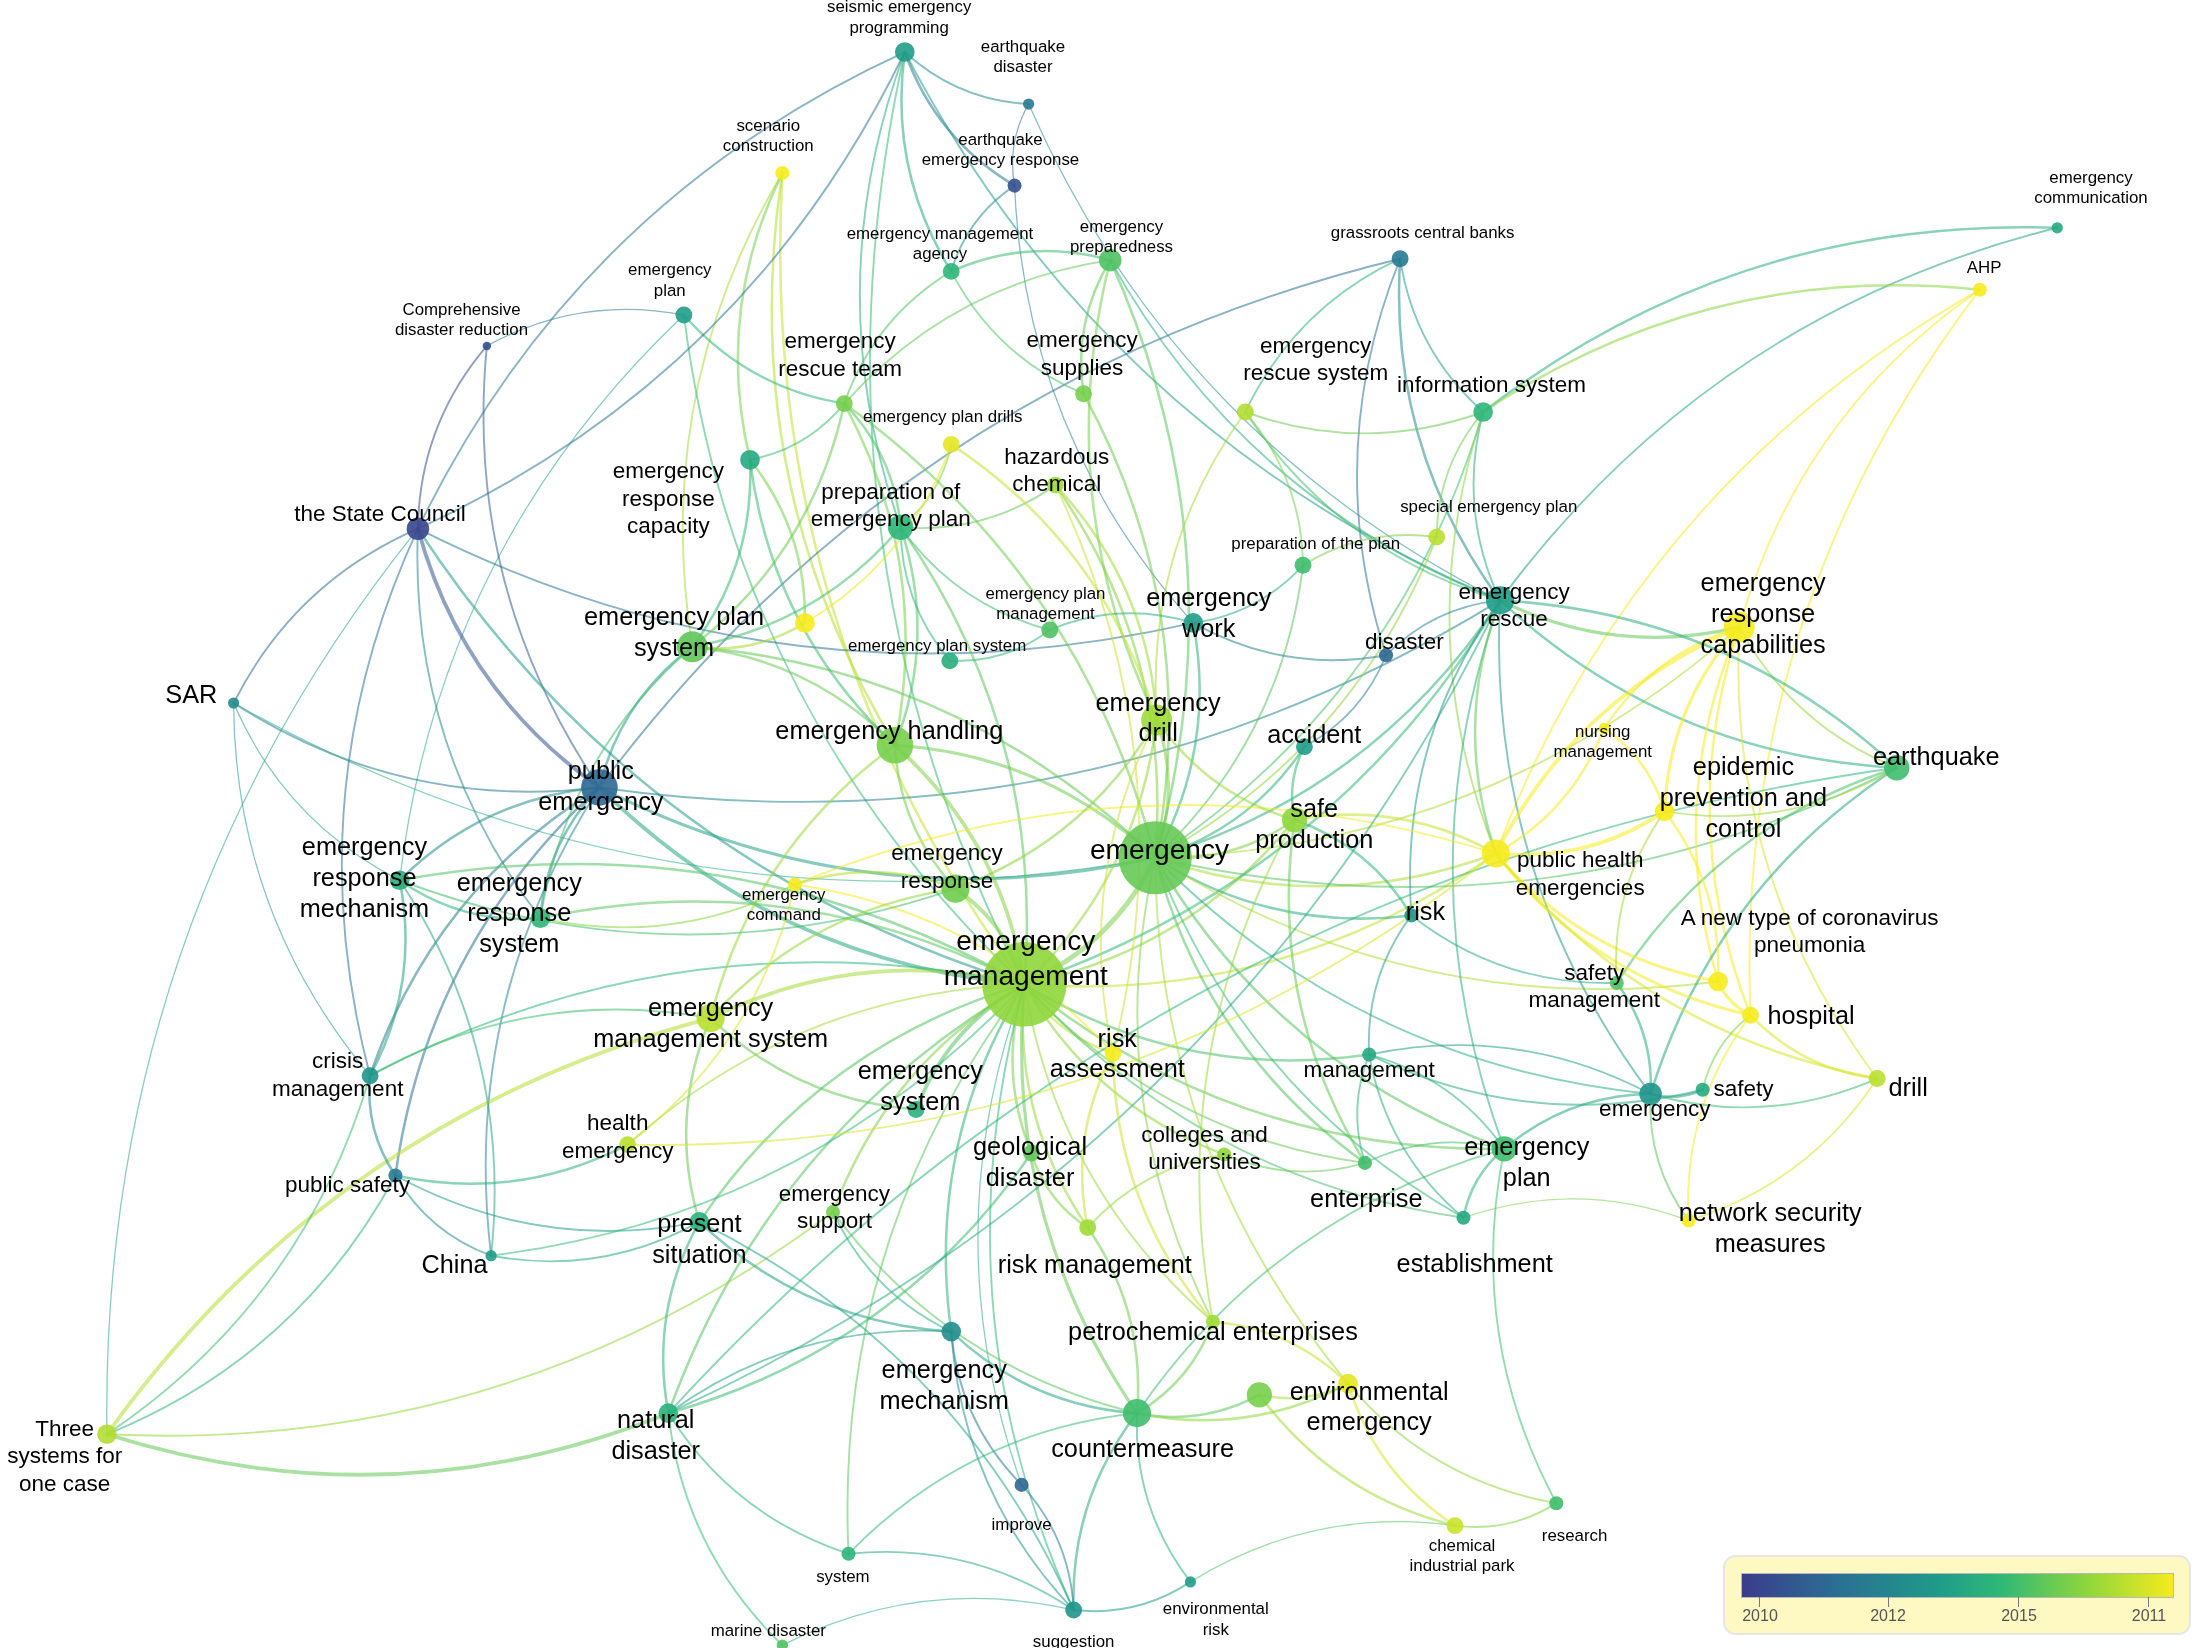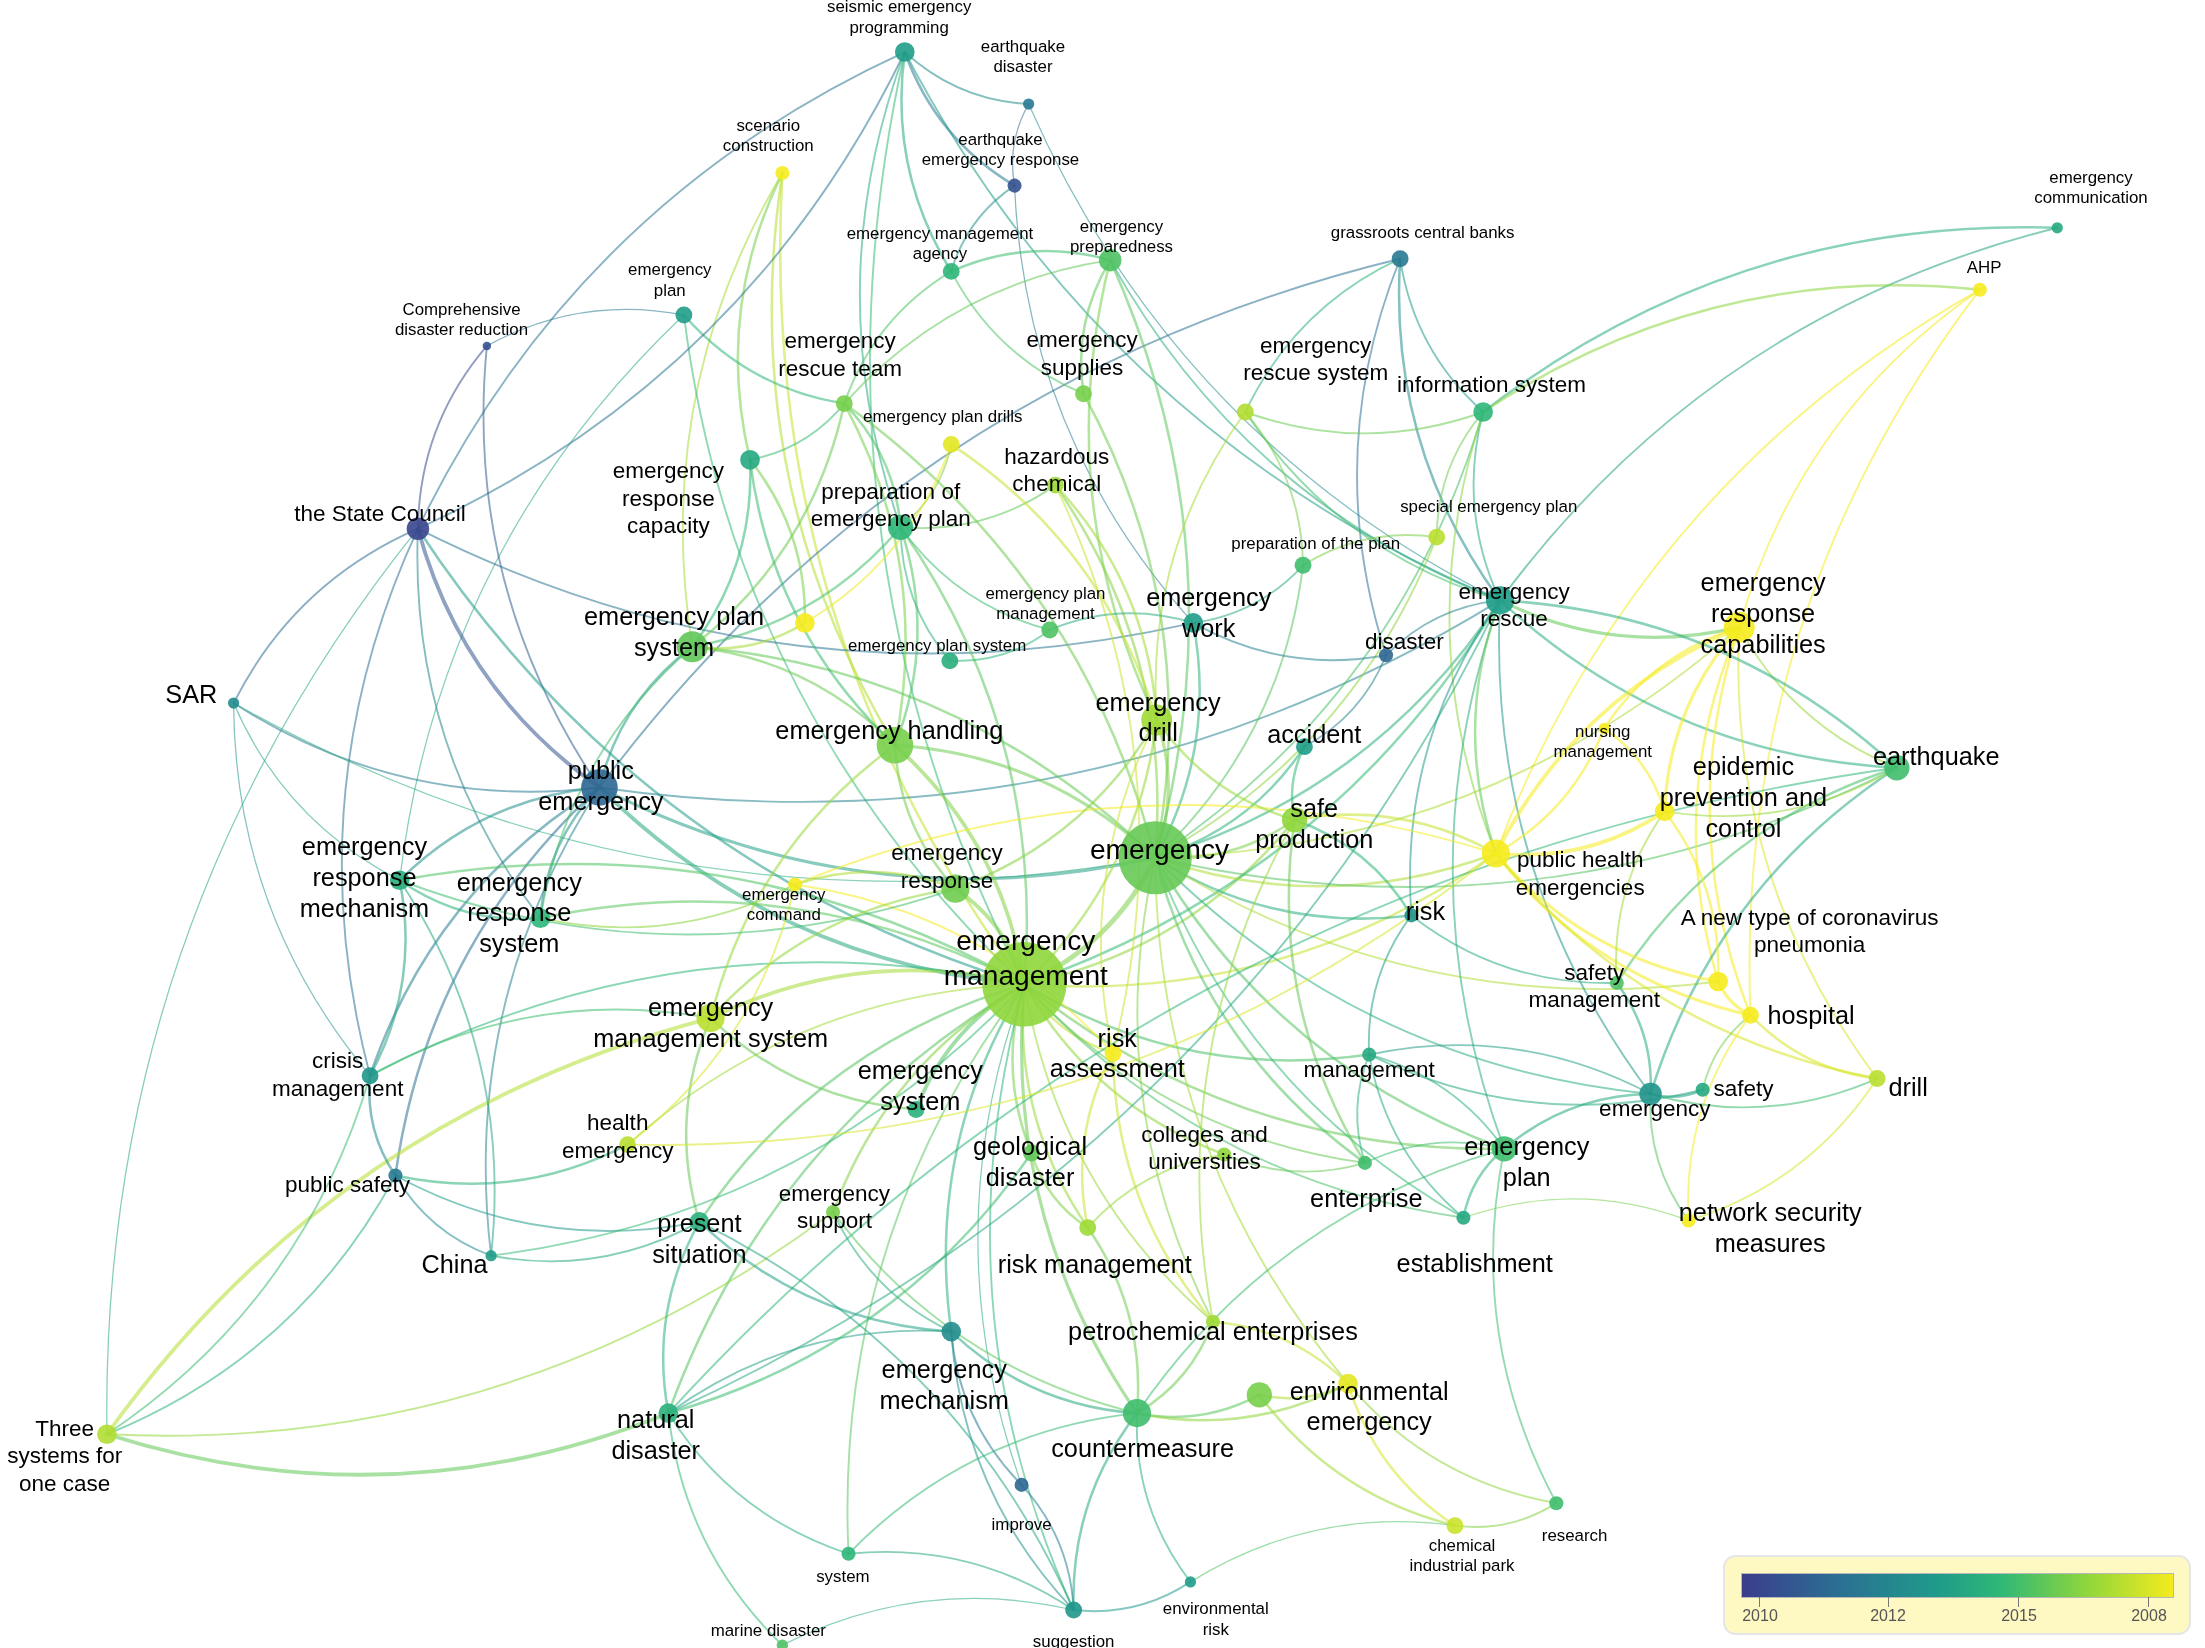--- a/index.html
+++ b/index.html
@@ -465,15 +465,15 @@
 
 <div id="legend">
   <div id="legend-bar"></div>
   <div class="tick" style="left:34px"></div>
   <div class="tick" style="left:163px"></div>
   <div class="tick" style="left:293px"></div>
   <div class="tick" style="left:423px"></div>
   <span class="tick-label" style="left:35px">2010</span>
   <span class="tick-label" style="left:163px">2012</span>
   <span class="tick-label" style="left:294px">2015</span>
-  <span class="tick-label" style="left:424px">2008</span>
+  <span class="tick-label" style="left:424px">2011</span>
 </div>
 
 
 </body></html>

